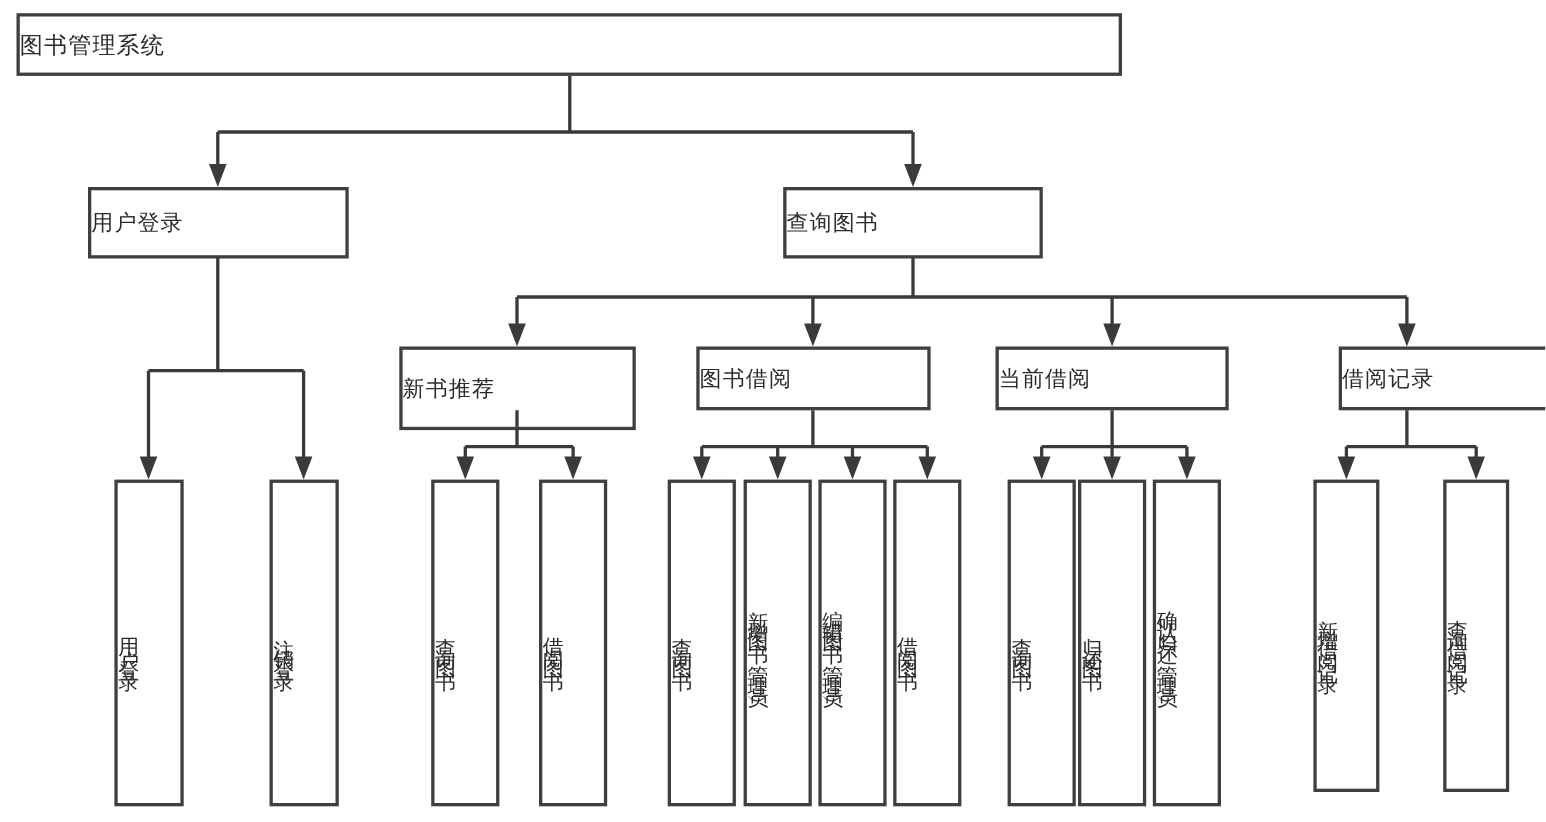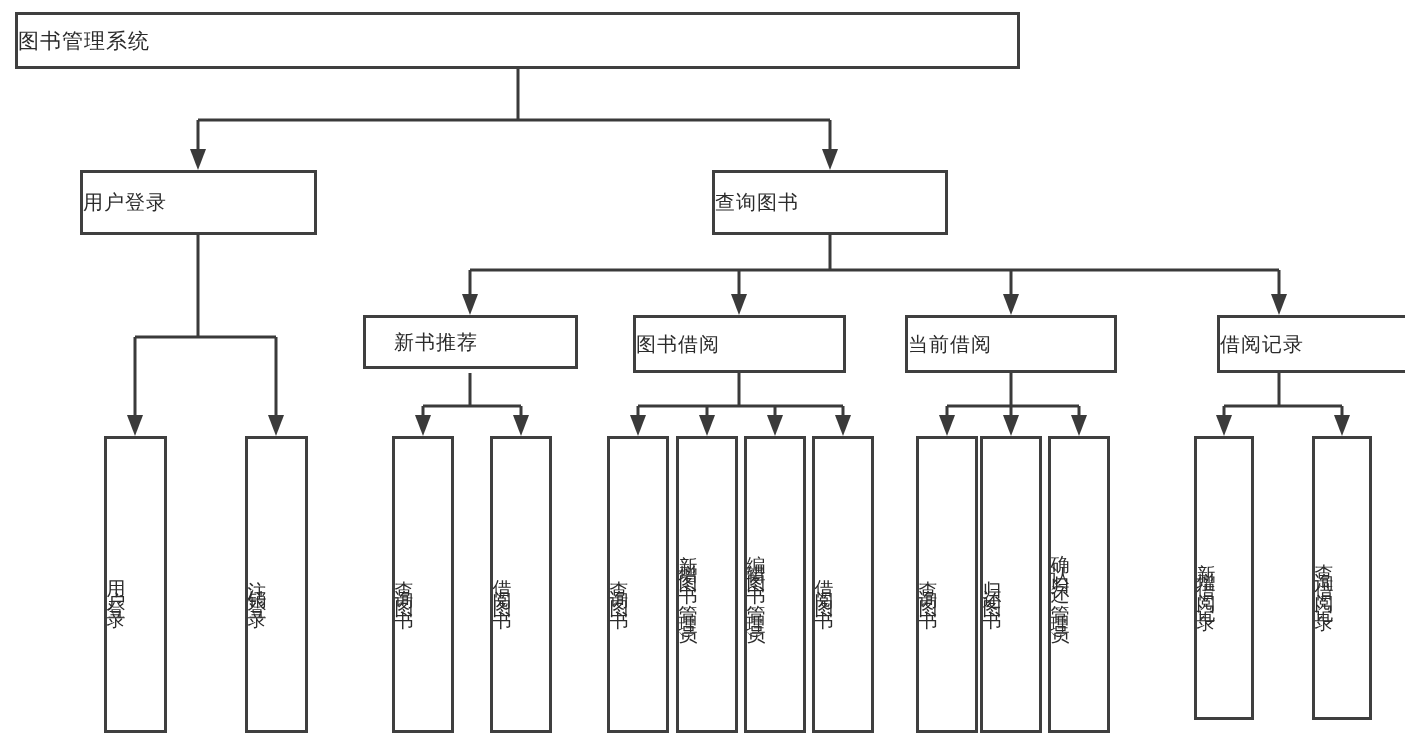--- a/index.html
+++ b/index.html
@@ -110,21 +110,21 @@
     <span class="lbl">图书管理系统</span>
   </div>
 
   <div class="box" style="left:80px; top:170px; width:237px; height:65px;">
     <span class="lbl">用户登录</span>
   </div>
   <div class="box" style="left:712px; top:170px; width:236px; height:65px;">
     <span class="lbl">查询图书</span>
   </div>
 
-  <div class="box" style="left:363px; top:315px; width:215px; height:54px;padding-left:28px;">
+  <div class="box" style="left:363px; top:315px; width:215px; height:76px;">
     <span class="lbl">新书推荐</span>
   </div>
   <div class="box" style="left:905px; top:315px; width:212px; height:58px;">
     <span class="lbl">当前借阅</span>
   </div>
   <div class="box" style="left:633px; top:315px; width:213px; height:58px;">
     <span class="lbl">图书借阅</span>
   </div>
   <div class="box" style="left:1217px; top:315px; width:212px; height:58px;">
     <span class="lbl">借阅记录</span>

